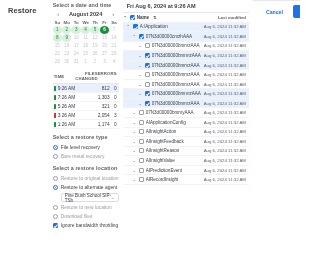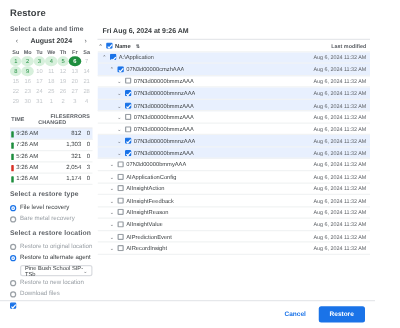--- a/index.html
+++ b/index.html
@@ -3,21 +3,21 @@
 <meta charset="utf-8">
 <style>
   * { box-sizing: border-box; margin: 0; padding: 0; }
   html, body {
     width: 300px; height: 262px;
     font-family: "Liberation Sans", sans-serif;
     background: #ffffff;
     color: #3c4043;
     overflow: hidden;
   }
-  .dialog { width: 300px; height: 262px; display: flex; flex-direction: column; background:#fff; }
+  .dialog { width: 300px; height: 262px; display: flex; flex-direction: row; background:#fff; }
 
   .dlg-title {
     font-size: 7.5px; font-weight: 700; color: #3c4043;
     padding: 6px 8px 4px 8px; letter-spacing: .1px;
   }
   .body { flex: 1; display: flex; min-height: 0; }
 
   
   .left {
     width: 78px; padding: 0 4px 0 8px; display: flex; flex-direction: column;

